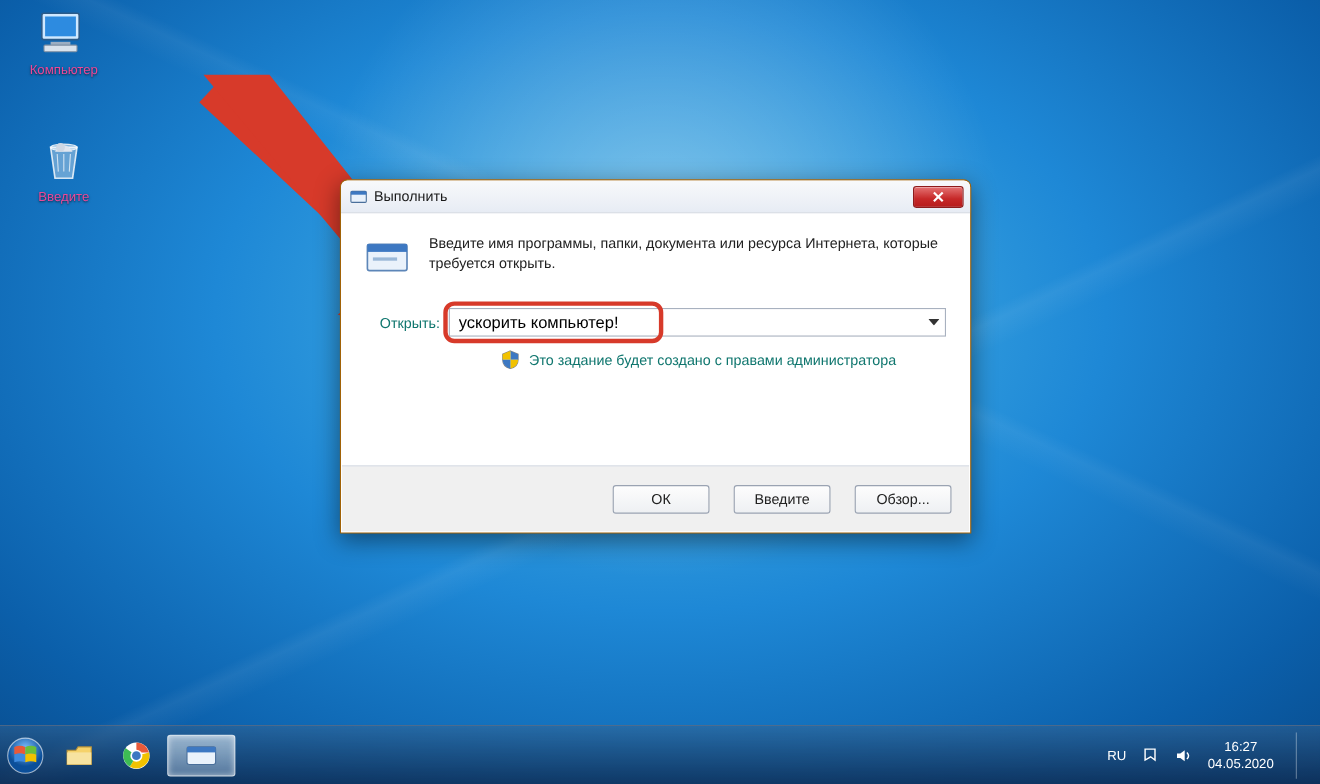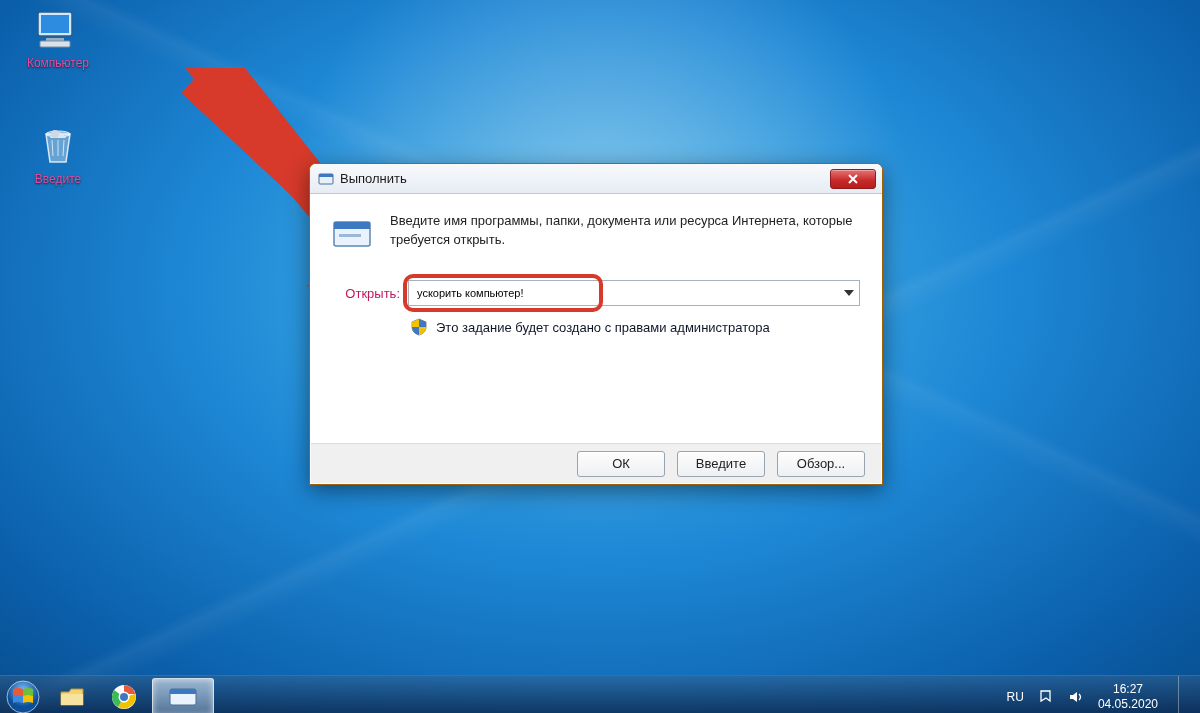--- a/index.html
+++ b/index.html
@@ -59,62 +59,62 @@
     box-shadow:inset 0 1px 0 rgba(255,255,255,.35);
     cursor:pointer;
   }
   .close-btn svg { stroke:#fff; }
 
   .run-body { padding:18px 22px 0 22px; display:flex; gap:18px; }
   .run-big-icon { margin-top:2px; flex:0 0 auto;}
   .run-desc { font-size:13px; color:#222; line-height:1.45; }
 
   .run-open-row { display:flex; align-items:center; padding:0 22px; margin-top:26px; gap:8px; }
-  .open-label { font-size:13px; color:#be185d; width:68px; text-align:right; position:relative; z-index:1;}
+  .open-label { font-size:13px; color:#0f766e; width:68px; text-align:right; position:relative; z-index:1;}
   .combo-wrap { position:relative; flex:1; }
   .combo-input {
     width:100%; height:26px; padding:2px 24px 2px 8px;
-    border:1px solid #a8b1bf; font-size:11px;
+    border:1px solid #a8b1bf; font-size:15px;
     font-family:inherit; outline:none;
   }
   .combo-arrow {
     position:absolute; right:6px; top:50%; transform:translateY(-50%);
     pointer-events:none;
   }
   .highlight-box{
     position:absolute; left:-5px; top:-6px; width:200px; height:38px;
     border:4px solid #d73a2a; border-radius:10px; pointer-events:none;
   }
 
-  .admin-row { display:flex; align-items:center; gap:8px; padding:12px 22px 0 100px; font-size:13px; color:#0f172a;}
+  .admin-row { display:flex; align-items:center; gap:8px; padding:12px 22px 0 100px; font-size:13px; color:#0f766e;margin-left:45px;}
   .shield-icon { flex:0 0 auto;}
 
   .run-footer {
-    position:absolute; left:1px; right:1px; bottom:1px; height:40px;
+    position:absolute; left:1px; right:1px; bottom:1px; height:60px;
     background:#f0f0f0; border-top:1px solid #d8dde5;
-    display:flex; align-items:center; justify-content:flex-end; gap:12px;
+    display:flex; align-items:center; justify-content:flex-end; gap:22px;
     padding-right:16px;
   }
   .win-btn {
     min-width:88px; height:26px; padding:0 14px;
     background:linear-gradient(#fdfdfd,#eef0f3);
     border:1px solid #9aa3b2; border-radius:3px;
     font-size:13px; color:#222; cursor:pointer;
     box-shadow:inset 0 1px 0 #fff;
   }
 
   
   .red-arrow { position:absolute; left:75px; top:60px; pointer-events:none;}
 
   
   .taskbar {
-    position:absolute; left:0; right:0; bottom:0; height:38px;
+    position:absolute; left:0; right:0; bottom:0; height:54px;
     background:linear-gradient(rgba(60,100,140,.45), rgba(15,40,75,.75));
     border-top:1px solid rgba(255,255,255,.25);
-    display:flex; align-items:flex-start;
+    display:flex; align-items:center;
     backdrop-filter:blur(2px);
   }
   .start-orb {
     width:46px; height:42px; display:flex; align-items:center; justify-content:center; cursor:pointer;
   }
   .tb-item {
     height:38px; min-width:48px; margin:2px 2px;
     display:flex; align-items:center; justify-content:center;
     border-radius:3px; cursor:pointer;
   }

